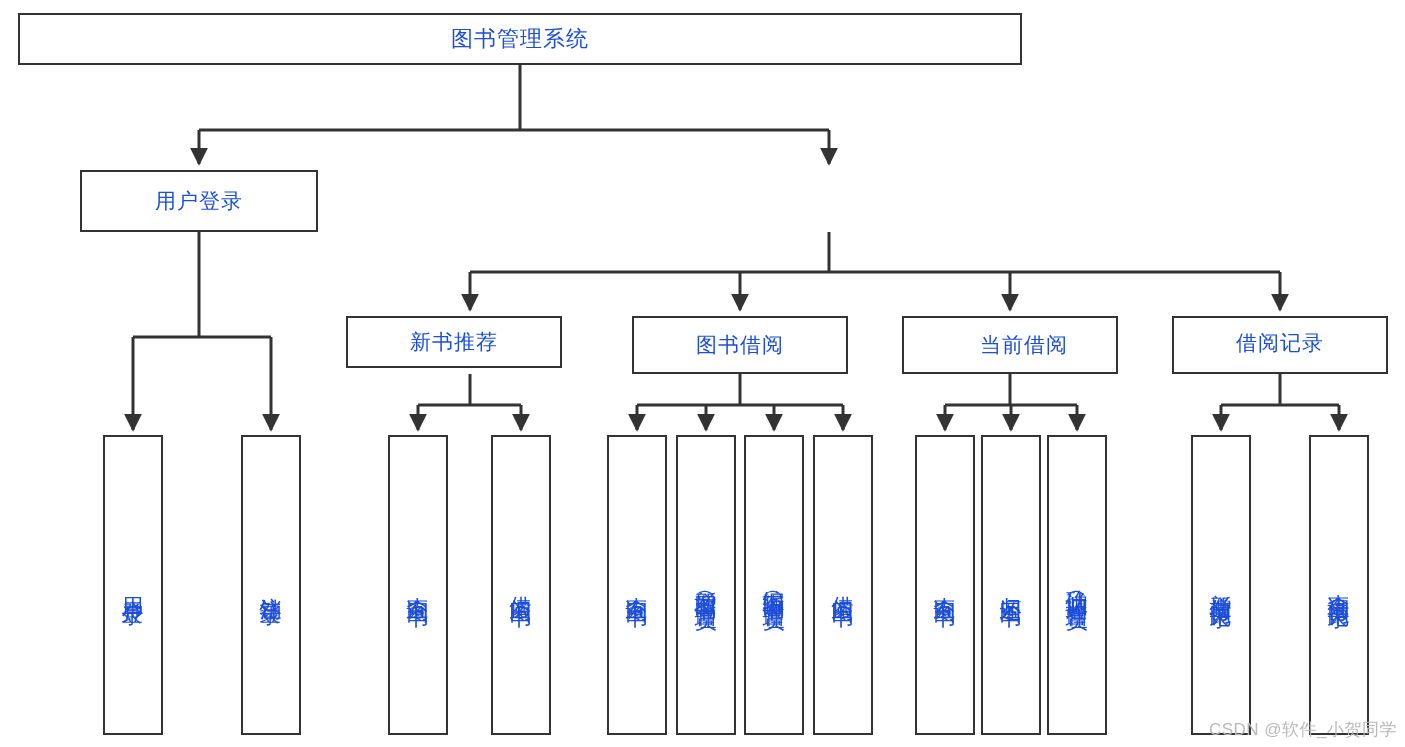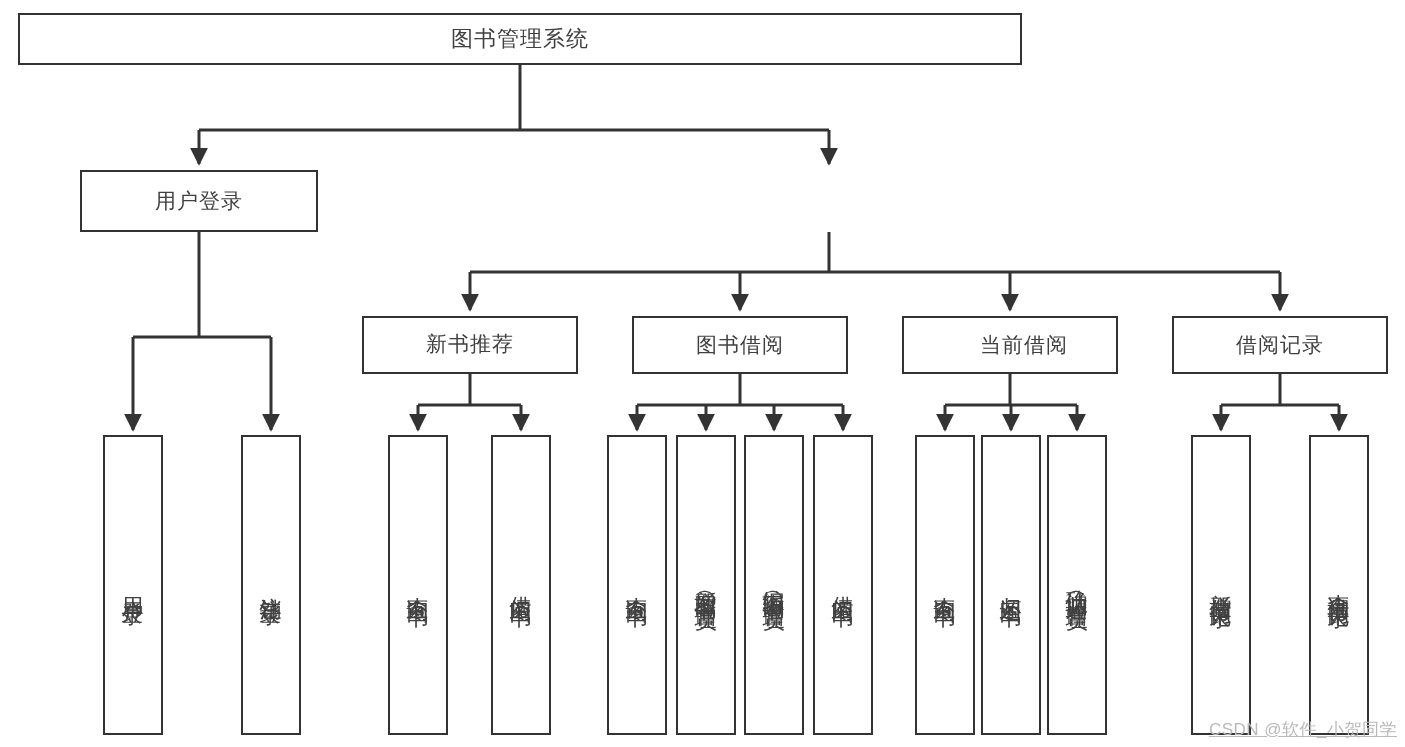--- a/index.html
+++ b/index.html
@@ -27,21 +27,21 @@
     pointer-events: none;
   }
   .node {
     position: absolute;
     box-sizing: border-box;
     border: 2px solid #333333;
     background: #ffffff;
     display: flex;
     align-items: center;
     justify-content: center;
-    color: #404040;
+    color: #1d4ed8;
     z-index: 2;
   }
   .node.horiz {
     font-size: 21px;
     letter-spacing: 1px;
     line-height: 1.2;
     text-align: center;
   }
   .node.root {
     font-size: 22px;
@@ -63,21 +63,20 @@
   }
   .watermark {
     position: absolute;
     right: 8px;
     bottom: 6px;
     font-size: 17px;
     color: #b9b9b9;
     letter-spacing: 0.5px;
     z-index: 5;
     white-space: nowrap;
-    text-decoration: underline;
   }
 </style>
 </head>
 <body>
 
 <div id="diagram">
 
   <svg id="connectors" viewBox="0 0 1405 747" xmlns="http://www.w3.org/2000/svg">
     <defs>
       <marker id="arrow" viewBox="0 0 10 10" refX="9" refY="5" markerWidth="6" markerHeight="6" orient="auto-start-reverse">
@@ -129,30 +128,30 @@
   </svg>
 
   <div class="node horiz root" style="left:18px; top:13px; width:1004px; height:52px;">
     <span class="label">图书管理系统</span>
   </div>
 
   <div class="node horiz" style="left:80px; top:170px; width:238px; height:62px;">
     <span class="label">用户登录</span>
   </div>
 
-  <div class="node horiz" style="left:362px; top:316px; width:216px; height:58px;font-family:Liberation Serif, serif;">
+  <div class="node horiz" style="left:346px; top:316px; width:216px; height:52px;">
     <span class="label">新书推荐</span>
   </div>
   <div class="node horiz" style="left:632px; top:316px; width:216px; height:58px;align-items:center;">
     <span class="label">图书借阅</span>
   </div>
   <div class="node horiz" style="left:902px; top:316px; width:216px; height:58px;padding-left:28px;">
     <span class="label">当前借阅</span>
   </div>
-  <div class="node horiz" style="left:1172px; top:316px; width:216px; height:58px;">
+  <div class="node horiz" style="left:1172px; top:316px; width:216px; height:58px;font-family:Liberation Mono, monospace;">
     <span class="label">借阅记录</span>
   </div>
 
   <div class="node vert" style="left:103px; top:435px; width:60px; height:300px;">
     <span class="label">用户登录</span>
   </div>
   <div class="node vert" style="left:241px; top:435px; width:60px; height:300px;">
     <span class="label">注销登录</span>
   </div>
 

